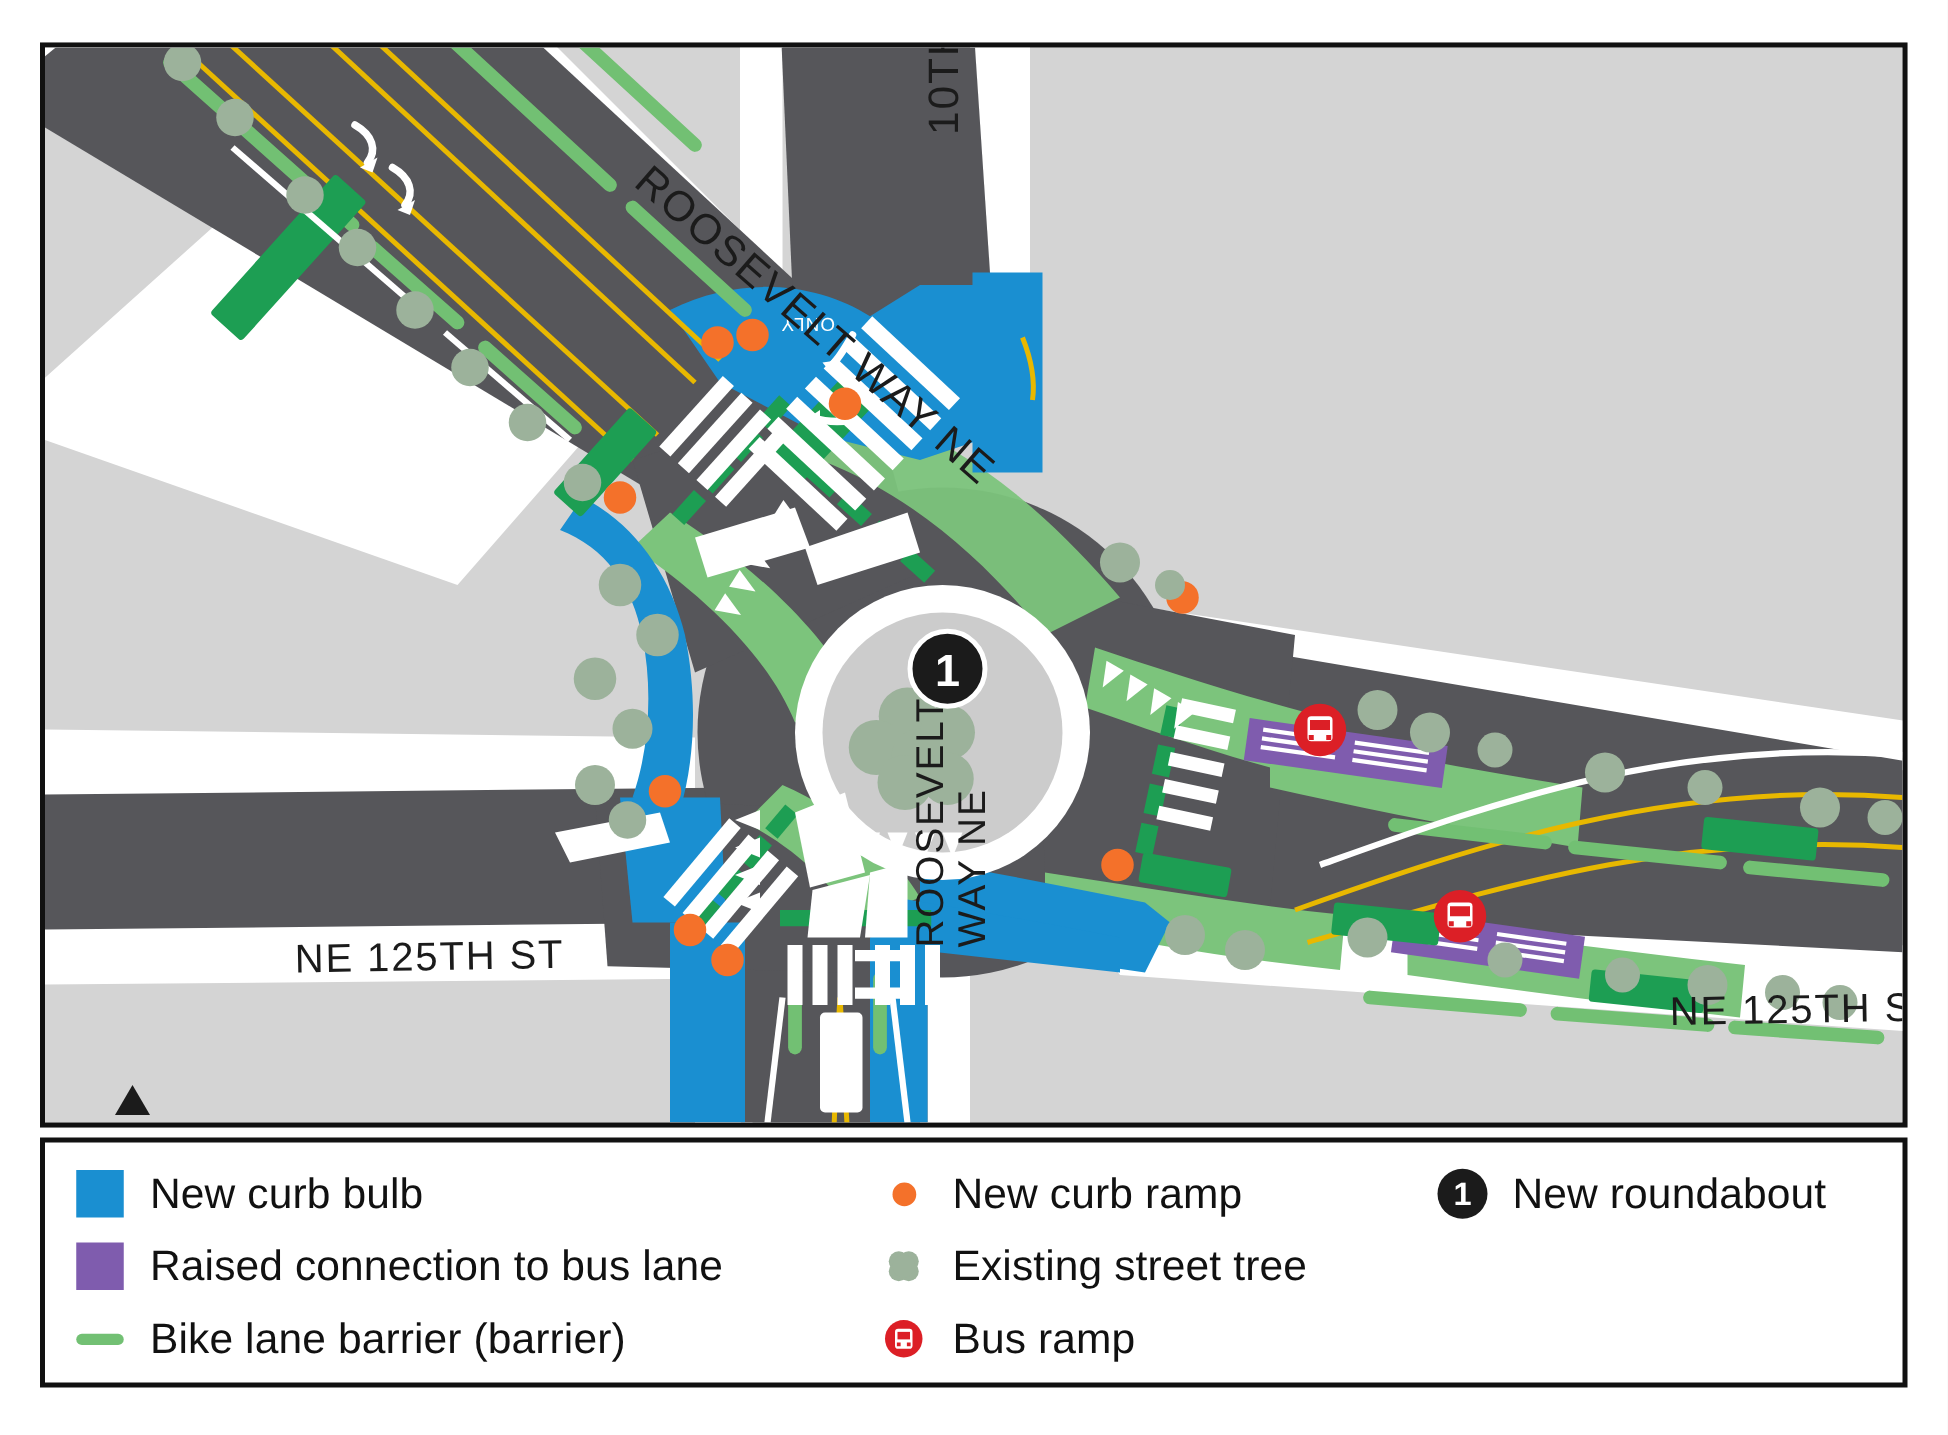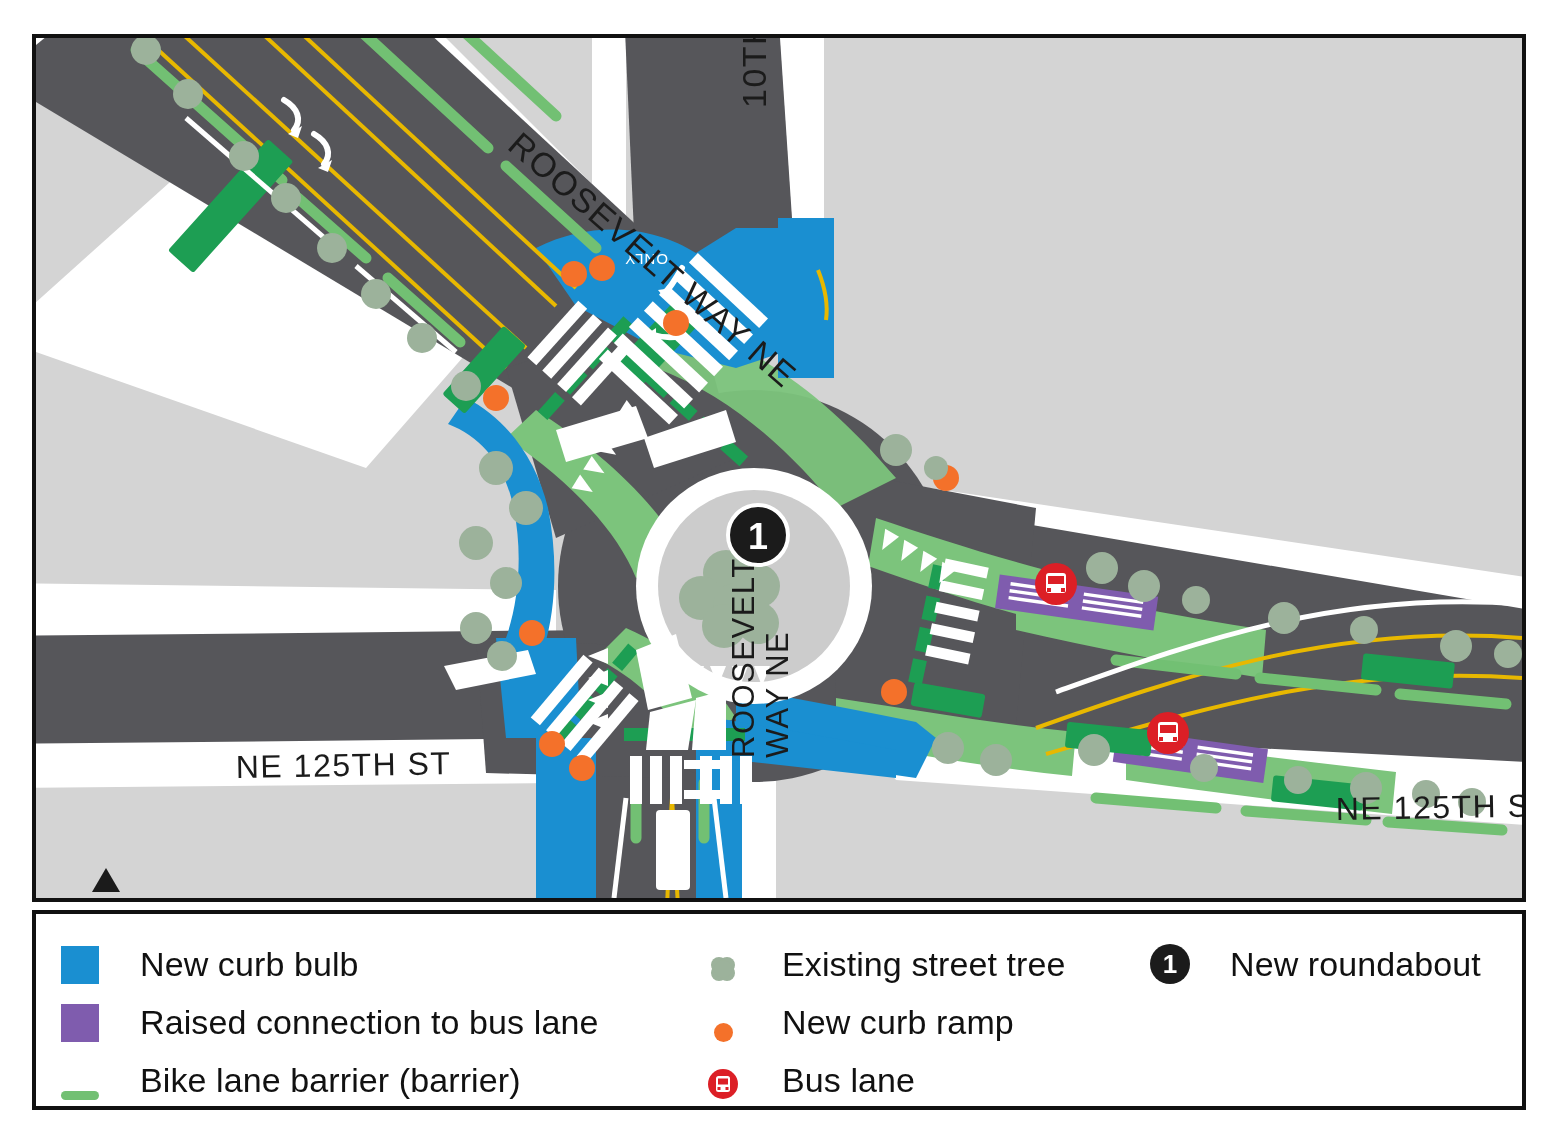--- a/index.html
+++ b/index.html
@@ -11,21 +11,21 @@
              border:4px solid #111;background:#d4d4d4;overflow:hidden;box-sizing:border-box;}
   #map-svg{position:absolute;left:0;top:0;}
 
   
   #legend-panel{position:absolute;left:32px;top:910px;width:1494px;height:200px;
                 border:4px solid #111;background:#fff;box-sizing:border-box;}
   .legend-col{position:absolute;top:12px;}
   #legend-col-1{left:22px;width:640px;}
   #legend-col-2{left:670px;width:440px;}
   #legend-col-3{left:1112px;width:370px;}
-  .legend-row{display:flex;align-items:flex-end;height:58px;gap:20px;}
+  .legend-row{display:flex;align-items:center;height:58px;}
   .legend-swatch{width:44px;flex:0 0 44px;display:flex;align-items:center;justify-content:center;}
   .legend-label{font-size:34px;color:#111;letter-spacing:.1px;white-space:nowrap;margin-left:18px;
                 font-family:"Liberation Sans",sans-serif;}
   .sw-box{width:38px;height:38px;display:block;}
   .sw-line{width:38px;height:9px;border-radius:5px;display:block;}
   .sw-dot{width:19px;height:19px;border-radius:50%;display:block;}
   .sw-tree{width:30px;height:30px;display:block;}
   .sw-bus{width:32px;height:32px;display:block;}
   .sw-num{width:40px;height:40px;border-radius:50%;background:#1b1b1b;color:#fff;
           display:flex;align-items:center;justify-content:center;font-size:26px;font-weight:bold;}
@@ -455,49 +455,49 @@
           <span class="sw-line" style="background:#72c073"></span>
         </span>
         <span class="legend-label">Bike lane barrier (barrier)</span>
       </div>
     </div>
 
     <div class="legend-col" id="legend-col-2">
 
       <div class="legend-row">
         <span class="legend-swatch">
+          <span class="sw-dot" style="background:#f4712a"></span>
+        </span>
+        <span class="legend-label">New curb ramp</span>
+      </div>
+
+      <div class="legend-row">
+        <span class="legend-swatch">
           <svg class="sw-tree" viewBox="0 0 30 30">
             <circle cx="11" cy="11" r="8" fill="#9cb29b"></circle>
               <circle cx="19" cy="11" r="8" fill="#9cb29b"></circle>
             <circle cx="11" cy="19" r="8" fill="#9cb29b"></circle>
               <circle cx="19" cy="19" r="8" fill="#9cb29b"></circle>
             <circle cx="15" cy="15" r="9" fill="#9cb29b"></circle>
           </svg>
         </span>
         <span class="legend-label">Existing street tree</span>
       </div>
 
       <div class="legend-row">
         <span class="legend-swatch">
-          <span class="sw-dot" style="background:#f4712a"></span>
-        </span>
-        <span class="legend-label">New curb ramp</span>
-      </div>
-
-      <div class="legend-row">
-        <span class="legend-swatch">
           <svg class="sw-bus" viewBox="0 0 32 32">
             <circle cx="16" cy="16" r="15" fill="#dc1f26"></circle>
             <rect x="9" y="8" width="14" height="16" rx="2.5" fill="#ffffff"></rect>
             <rect x="11" y="10.5" width="10" height="6" fill="#dc1f26"></rect>
             <rect x="10.5" y="19" width="3" height="3" fill="#dc1f26"></rect>
             <rect x="18.5" y="19" width="3" height="3" fill="#dc1f26"></rect>
           </svg>
         </span>
-        <span class="legend-label">Bus lane</span>
+        <span class="legend-label">Bus ramp</span>
       </div>
     </div>
 
     <div class="legend-col" id="legend-col-3">
       <div class="legend-row">
         <span class="legend-swatch">
           <span class="sw-num">1</span>
         </span>
         <span class="legend-label">New roundabout</span>
       </div>

